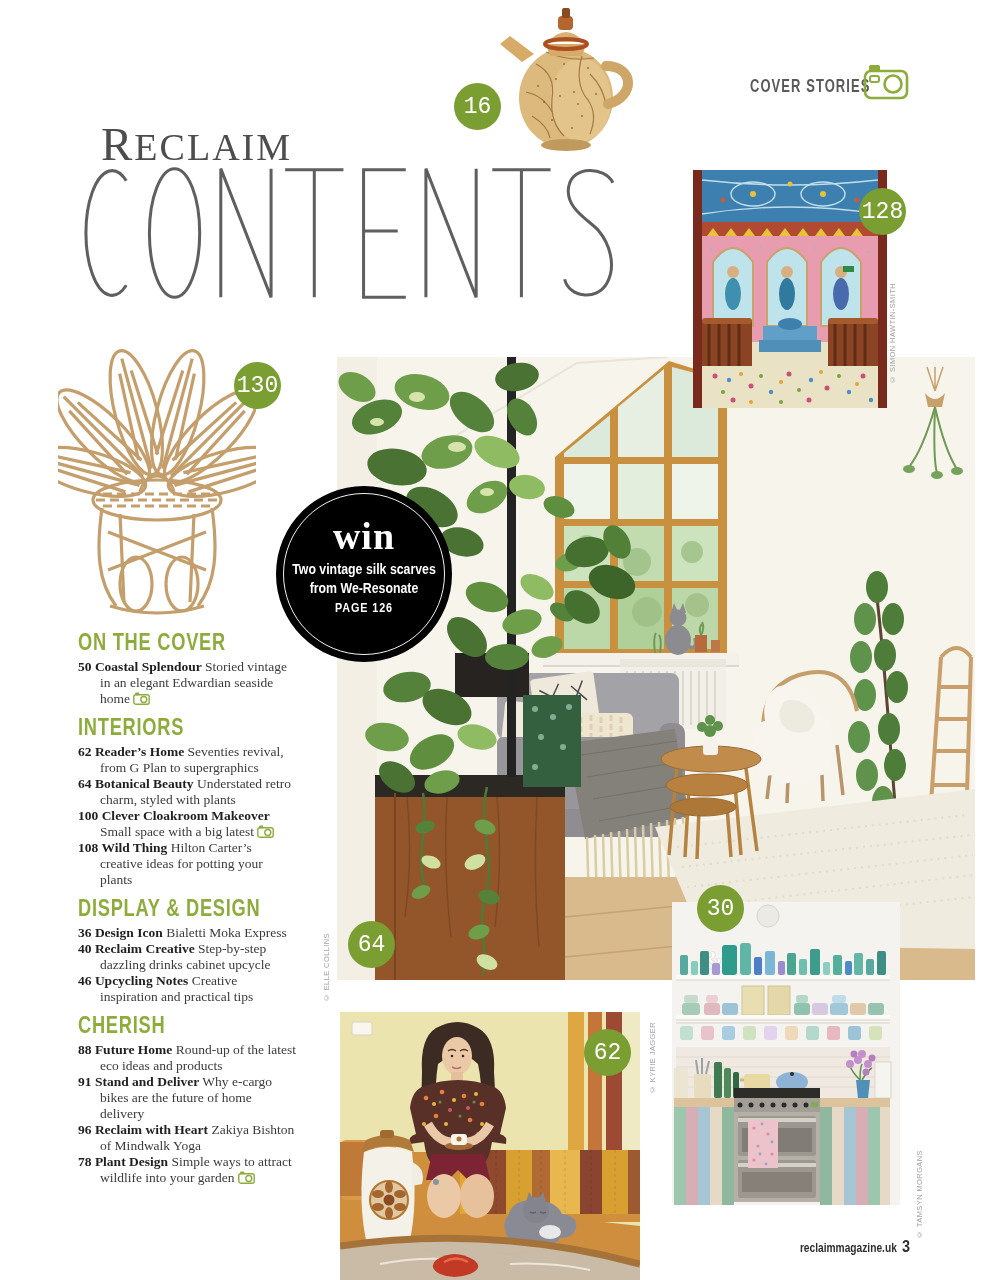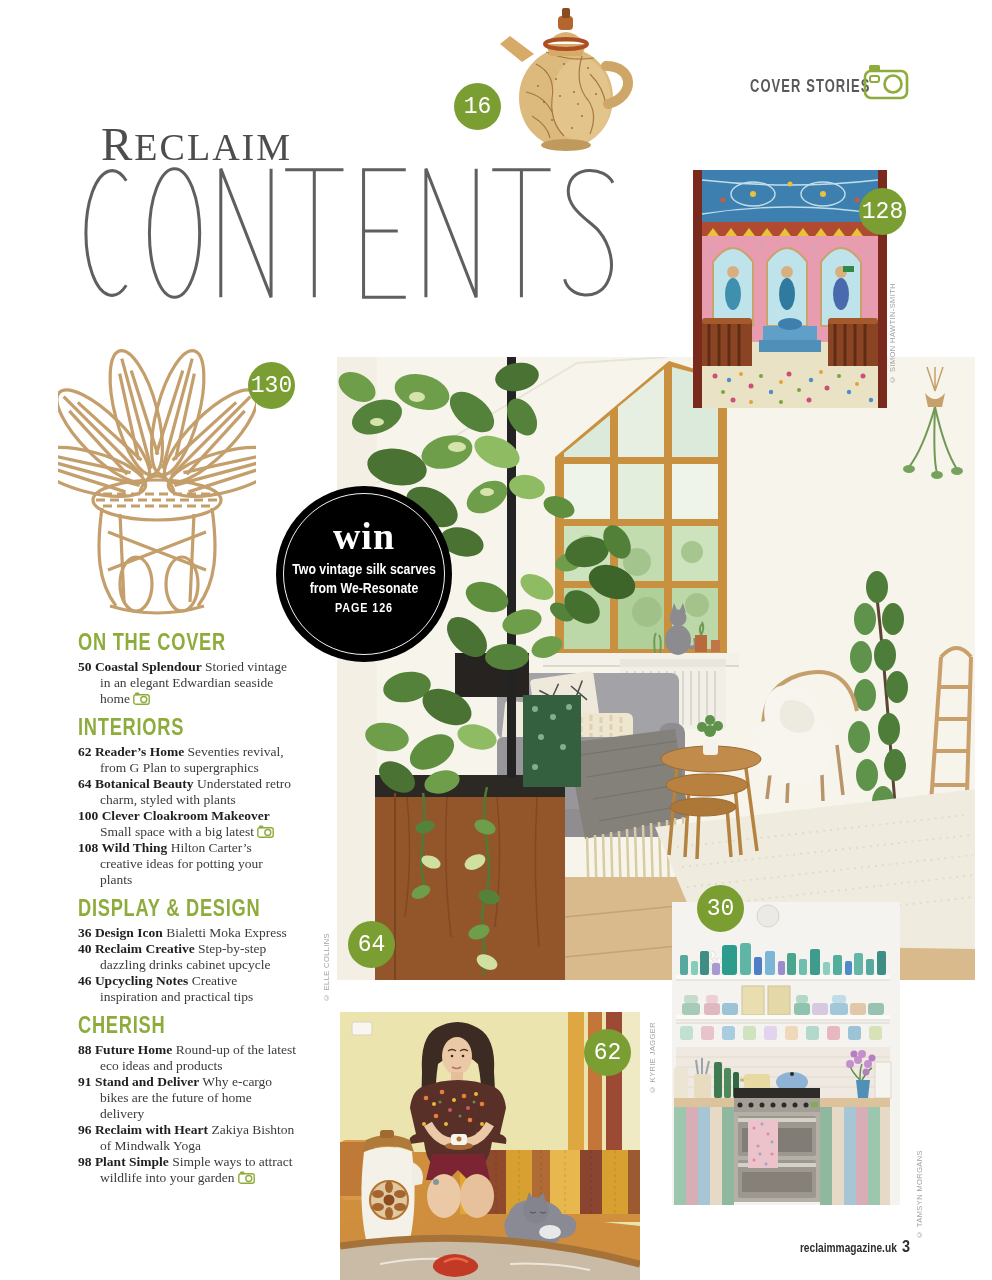--- a/index.html
+++ b/index.html
@@ -818,21 +818,21 @@
 
   <div id="win" class="abs">
     <div class="w1">win</div>
     <div class="w2">Two vintage silk scarves</div>
     <div class="w2" style="margin-top:0">from We-Resonate</div>
     <div class="w3">PAGE 126</div>
   </div>
 
   <div class="badge" style="left:454px;top:83px;">16</div>
   <div class="badge" style="left:859px;top:188px;">128</div>
-  <div class="badge" style="left:248px;top:362px;">130</div>
+  <div class="badge" style="left:234px;top:362px;">130</div>
   <div class="badge" style="left:348px;top:921px;">64</div>
   <div class="badge" style="left:697px;top:885px;">30</div>
   <div class="badge" style="left:584px;top:1029px;">62</div>
 
   <span class="credit" style="left:888px;top:283px;">© SIMON HAWTIN-SMITH</span>
   <span class="credit" style="left:322px;top:933px;">© ELLE COLLINS</span>
   <span class="credit" style="left:648px;top:1022px;">© KYRIE JAGGER</span>
   <span class="credit" style="left:915px;top:1150px;">© TAMSYN MORGANS</span>
 
   <div id="toc" class="abs">
@@ -859,21 +859,21 @@
         <div class="toc-heading">DISPLAY &amp; DESIGN</div>
         <div class="toc-item"><span class="toc-num">36 </span><span class="toc-title">Design Icon </span><span>Bialetti Moka Express</span></div>
         <div class="toc-item"><span class="toc-num">40 </span><span class="toc-title">Reclaim Creative </span><span>Step-by-step dazzling drinks cabinet upcycle</span></div>
         <div class="toc-item"><span class="toc-num">46 </span><span class="toc-title">Upcycling Notes </span><span>Creative inspiration and practical tips</span></div>
       </div>
       <div class="toc-section">
         <div class="toc-heading">CHERISH</div>
         <div class="toc-item"><span class="toc-num">88 </span><span class="toc-title">Future Home </span><span>Round-up of the latest eco ideas and products</span></div>
         <div class="toc-item"><span class="toc-num">91 </span><span class="toc-title">Stand and Deliver </span><span>Why e-cargo bikes are the future of home delivery</span></div>
         <div class="toc-item"><span class="toc-num">96 </span><span class="toc-title">Reclaim with Heart </span><span>Zakiya Bishton of Mindwalk Yoga</span></div>
-        <div class="toc-item"><span class="toc-num">98 </span><span class="toc-title">Plant Simple </span><span>Simple ways to attract wildlife into your garden</span><svg class="icam" width="17" height="13" viewBox="0 0 17 13">
+        <div class="toc-item"><span class="toc-num">78 </span><span class="toc-title">Plant Design </span><span>Simple ways to attract wildlife into your garden</span><svg class="icam" width="17" height="13" viewBox="0 0 17 13">
             <rect x="0.8" y="2.8" width="15.4" height="9.4" rx="2" fill="none" stroke="#8dac3c" stroke-width="1.4"></rect>
             <rect x="2.2" y="0.6" width="4" height="2.6" rx="0.6" fill="#8dac3c"></rect>
             <circle cx="10.8" cy="7.5" r="3" fill="none" stroke="#8dac3c" stroke-width="1.4"></circle>
           </svg></div>
       </div>
     </div>
 
   <div id="footer" class="abs">
     <span>reclaimmagazine.uk</span><span class="pg">3</span>
   </div>

